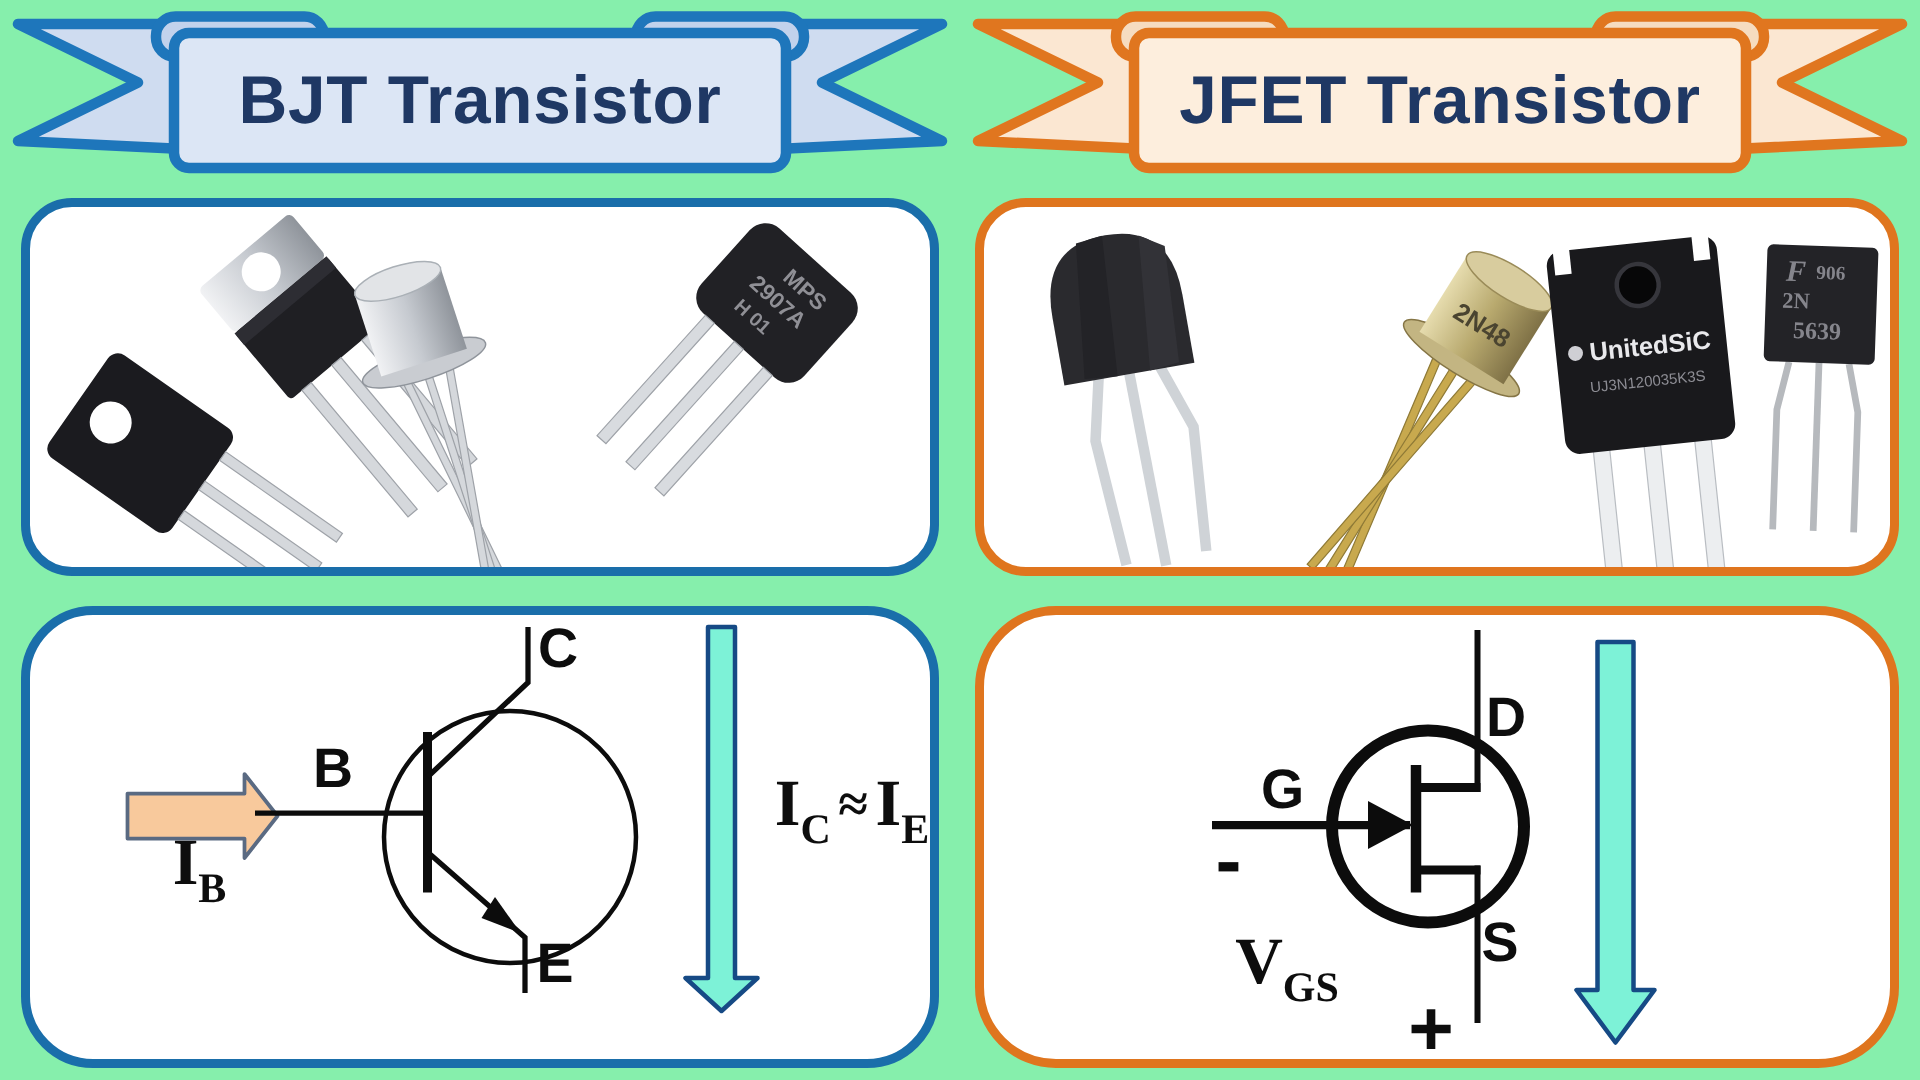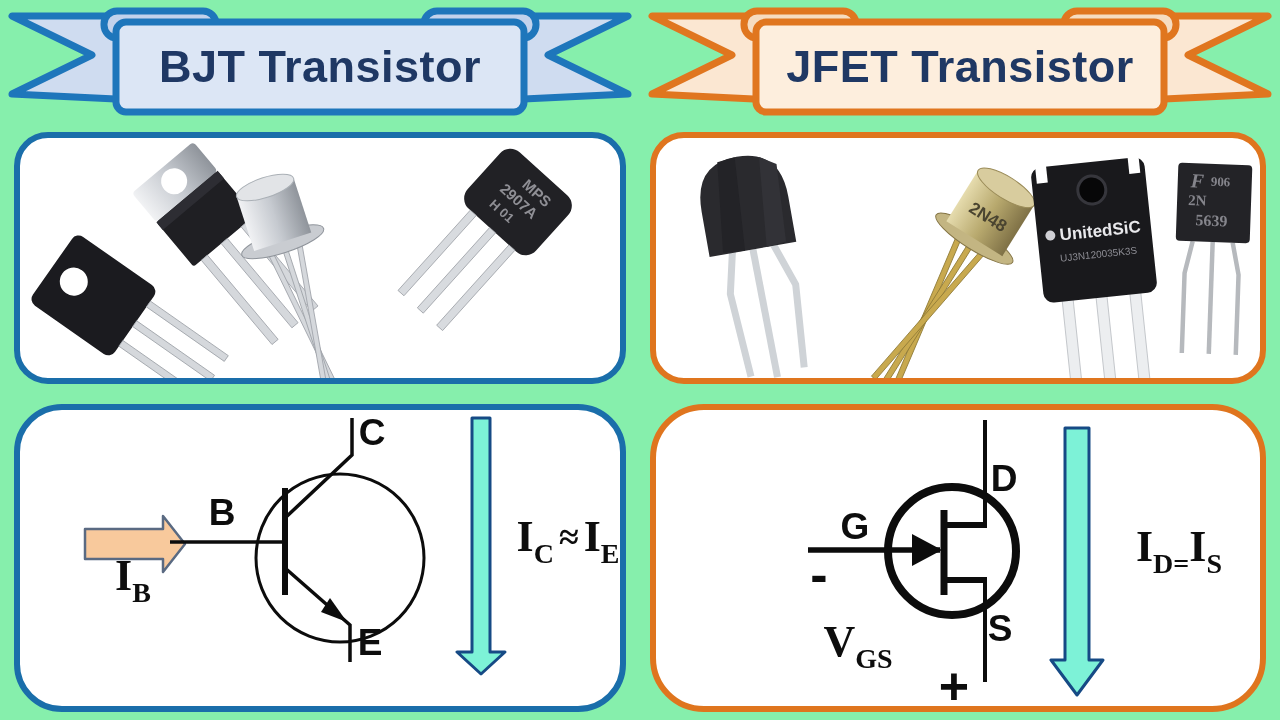--- a/index.html
+++ b/index.html
@@ -230,17 +230,16 @@
         </g>
 
         <path d="M409,18 L433,18 L433,250 L447,250 L421,285 L395,250 L409,250 Z" style="fill:var(--cyan_fill);stroke:var(--cyan_stroke)" stroke-width="3" stroke-linejoin="round"></path>
       </svg>
       <div class="lbl term" style="left:199px;top:116px">G</div>
       <div class="lbl term" style="left:348px;top:68px">D</div>
       <div class="lbl term" style="left:344px;top:218px">S</div>
       <div class="lbl sign" style="left:163px;top:164px">-</div>
       <div class="lbl sign" style="left:298px;top:276px">+</div>
       <div class="lbl formula" style="left:202px;top:236px"><span>V</span><sub>GS</sub></div>
-      <div class="lbl formula" style="left:523px;top:141px"><span>I</span><sub>D=</sub><span>I</span><sub>S</sub></div>
     </div>
   </div>
 
 </div>
 
 </body></html>

